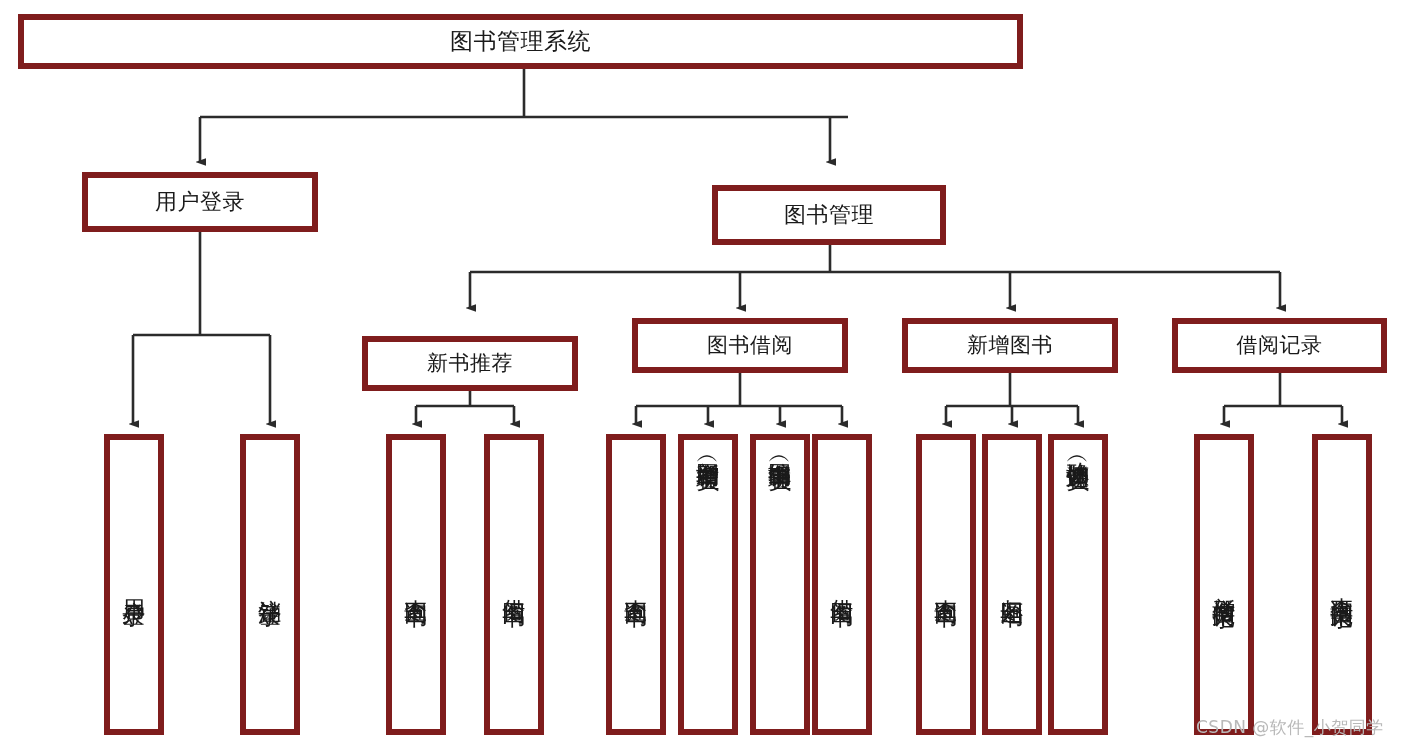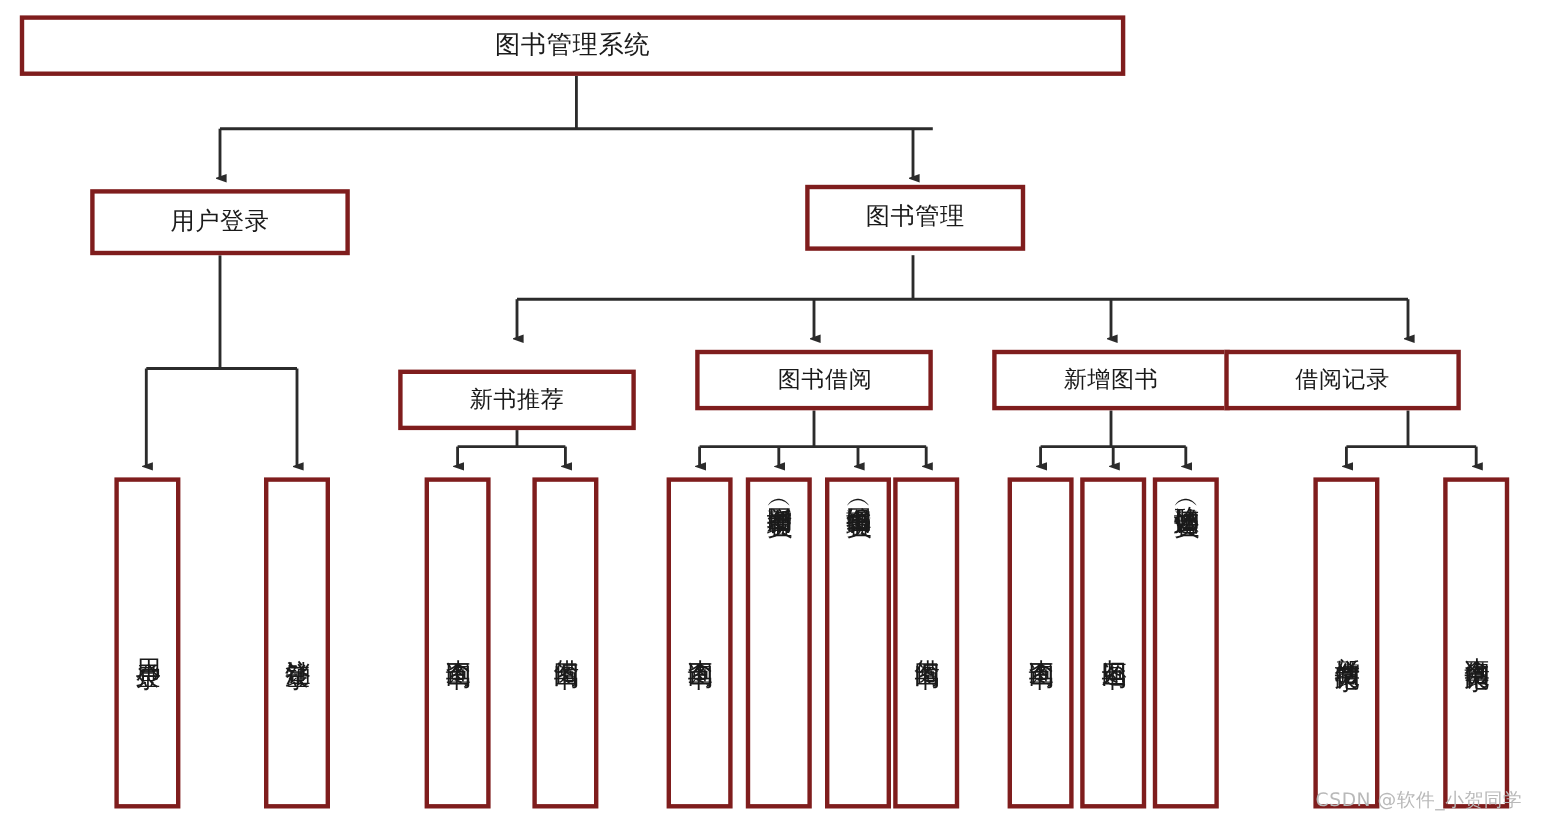--- a/index.html
+++ b/index.html
@@ -23,21 +23,21 @@
     left: 0;
     top: 0;
     width: 1405px;
     height: 747px;
     pointer-events: none;
   }
   .node {
     position: absolute;
     box-sizing: border-box;
     background: #ffffff;
-    border: 4px solid #7f1d1d;
+    border: 6px solid #7f1d1d;
     display: flex;
     align-items: center;
     justify-content: center;
     text-align: center;
   }
   .node .label {
     display: block;
     line-height: 1.22;
     letter-spacing: 0.5px;
     white-space: nowrap;
@@ -134,34 +134,34 @@
     </g>
   </svg>
 
   <div class="node root" style="left:18px; top:14px; width:1005px; height:55px;">
     <span class="label">图书管理系统</span>
   </div>
 
   <div class="node level2" style="left:82px; top:172px; width:236px; height:60px;">
     <span class="label">用户登录</span>
   </div>
-  <div class="node level2" style="left:712px; top:168px; width:200px; height:60px;margin-left:20px;">
+  <div class="node level2" style="left:712px; top:185px; width:234px; height:60px;">
     <span class="label">图书管理</span>
   </div>
 
   <div class="node level3" style="left:362px; top:336px; width:216px; height:55px;">
     <span class="label">新书推荐</span>
   </div>
   <div class="node level3" style="left:632px; top:318px; width:216px; height:55px;padding-left:20px;">
     <span class="label">图书借阅</span>
   </div>
   <div class="node level3" style="left:902px; top:318px; width:216px; height:55px;">
     <span class="label">新增图书</span>
   </div>
-  <div class="node level3" style="left:1113px; top:318px; width:215px; height:55px;">
+  <div class="node level3" style="left:1172px; top:318px; width:215px; height:55px;">
     <span class="label">借阅记录</span>
   </div>
 
   <div class="node leaf" style="left:104px; top:434px; width:60px; height:301px;">
     <span class="label">用户登录</span>
   </div>
   <div class="node leaf" style="left:240px; top:434px; width:60px; height:301px;">
     <span class="label">注销登录</span>
   </div>
 

